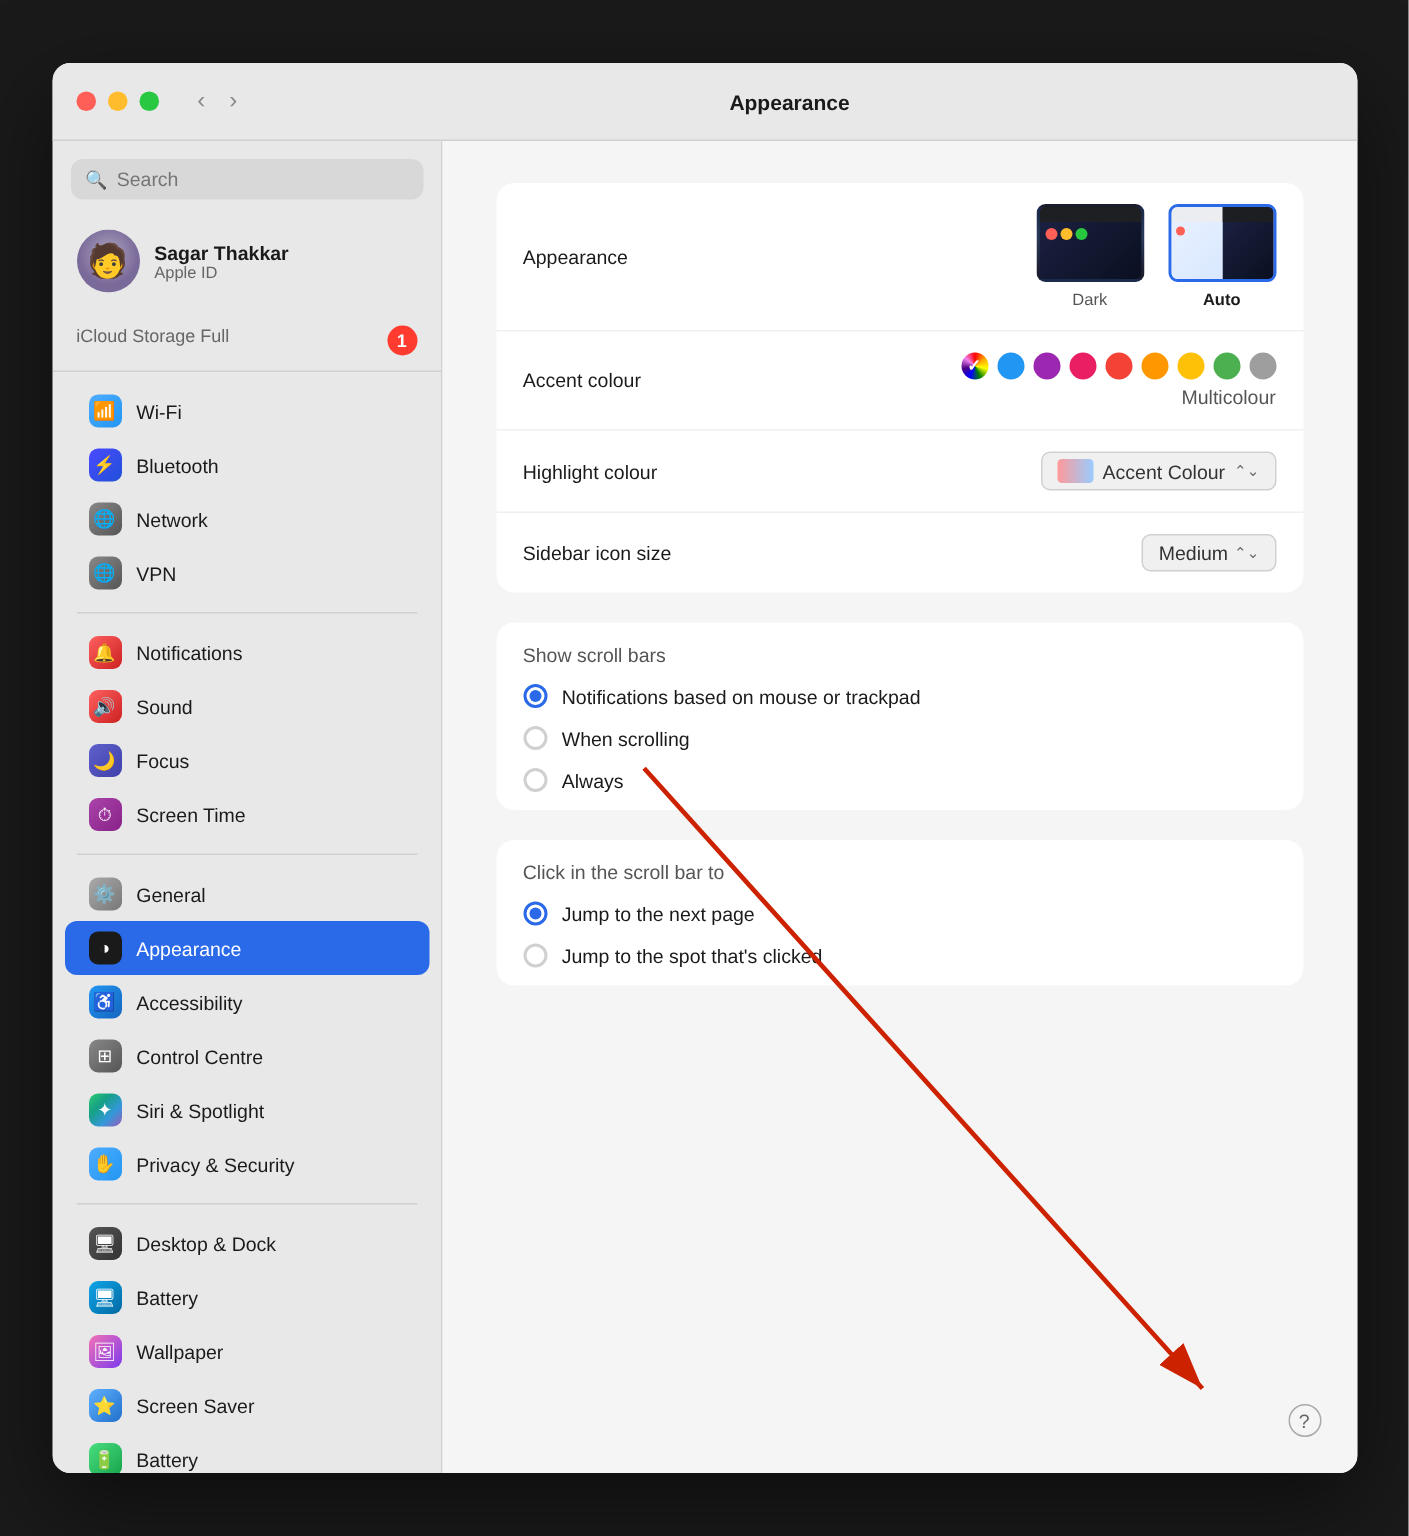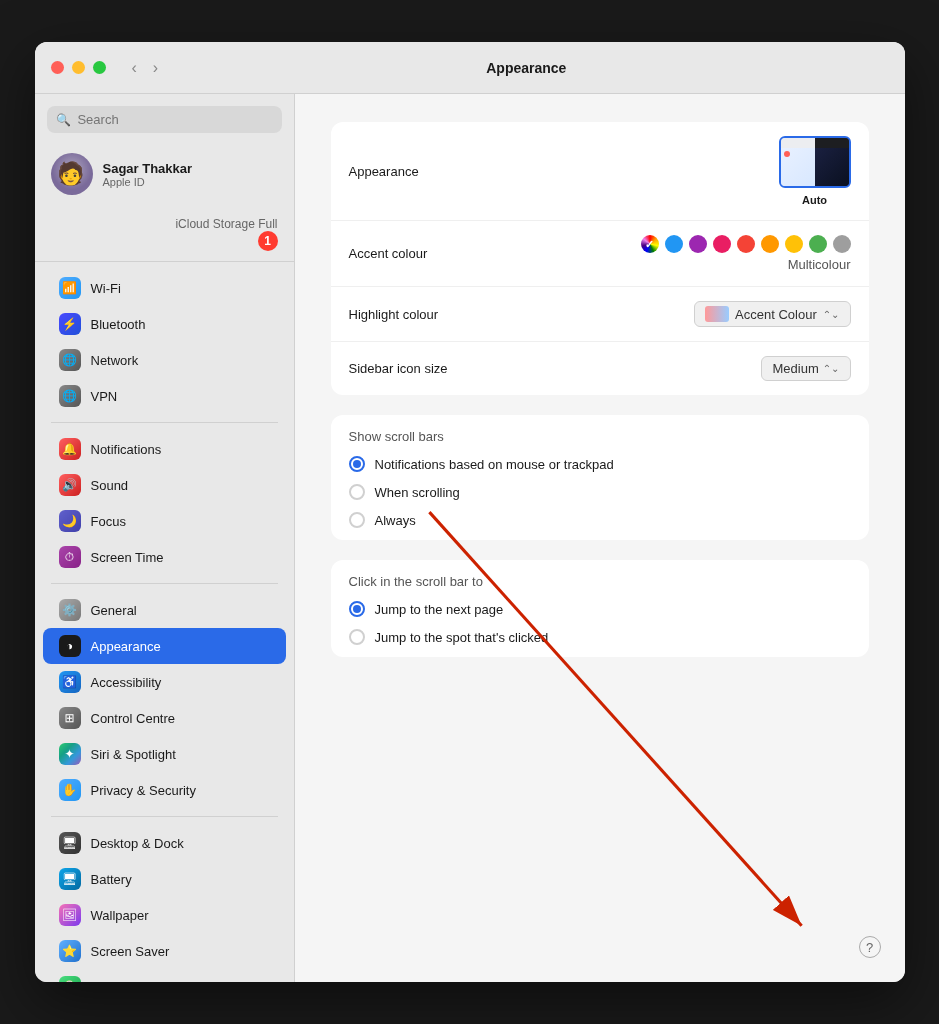--- a/index.html
+++ b/index.html
@@ -125,26 +125,25 @@
       background: radial-gradient(circle at 50% 40%, #b0a8c0 0%, #7a6a9a 60%);
       display: flex;
       align-items: center;
       justify-content: center;
     }
     .user-info { display: flex; flex-direction: column; }
     .user-name { font-size: 13px; font-weight: 600; color: #1a1a1a; }
     .user-sub { font-size: 11px; color: #666; }
     .icloud-row {
       display: flex;
-      align-items: flex-end;
+      align-items: flex-start;
       justify-content: space-between;
       padding: 6px 16px 10px 16px;
       border-bottom: 1px solid #d0d0d0;
       margin-bottom: 8px;
-      flex-direction: column;
     }
     .icloud-text { font-size: 12px; color: #666; }
     .badge {
       background: #ff3b30;
       color: white;
       border-radius: 50%;
       width: 20px;
       height: 20px;
       font-size: 12px;
       display: flex;
@@ -619,20 +618,33 @@
     <div class="main-content">
 
       <div class="settings-group">
 
         <div class="settings-row">
           <span class="row-label">Appearance</span>
           <div class="row-control">
             <div class="appearance-options">
 
 
+              <div class="appearance-thumb">
+                <div class="thumb-img thumb-dark">
+                  <div class="thumb-inner">
+                    <div class="thumb-menubar-dark"></div>
+                    <div class="thumb-body-dark">
+                      <div class="thumb-dot thumb-dot-r"></div>
+                      <div class="thumb-dot thumb-dot-y"></div>
+                      <div class="thumb-dot thumb-dot-g"></div>
+                    </div>
+                  </div>
+                </div>
+                <span class="thumb-label">Dark</span>
+              </div>
 
               <div class="appearance-thumb">
                 <div class="thumb-img selected" style="background:linear-gradient(to right, #c8d8f0 50%, #1a2040 50%);">
                   <div class="thumb-inner" style="display:flex;flex-direction:row;">
                     <div style="width:50%;display:flex;flex-direction:column;">
                       <div style="height:10px;background:rgba(240,240,240,0.9);"></div>
                       <div style="flex:1;background:linear-gradient(135deg,#e8f0ff,#d8e8ff);position:relative;">
                         <div class="thumb-dot thumb-dot-r" style="width:6px;height:6px;top:3px;left:3px;"></div>
                       </div>
                     </div>

